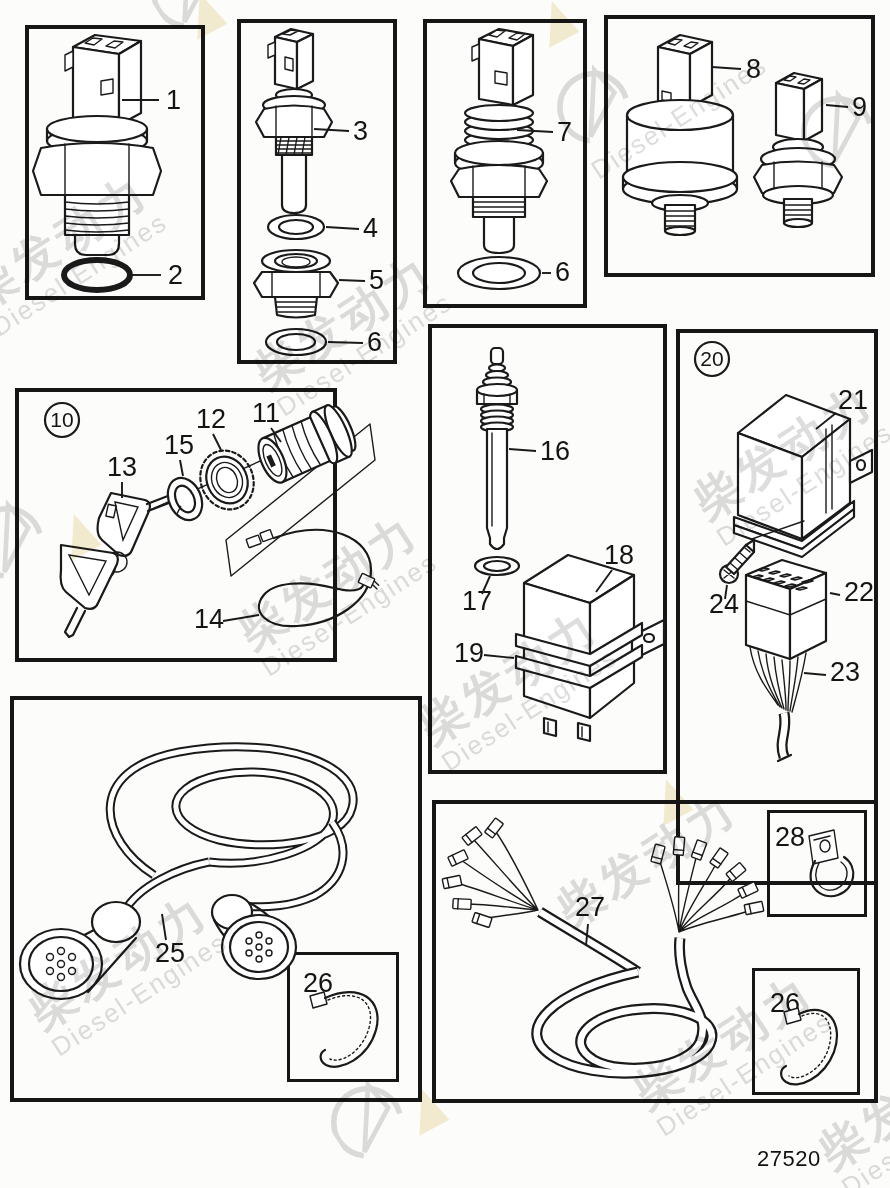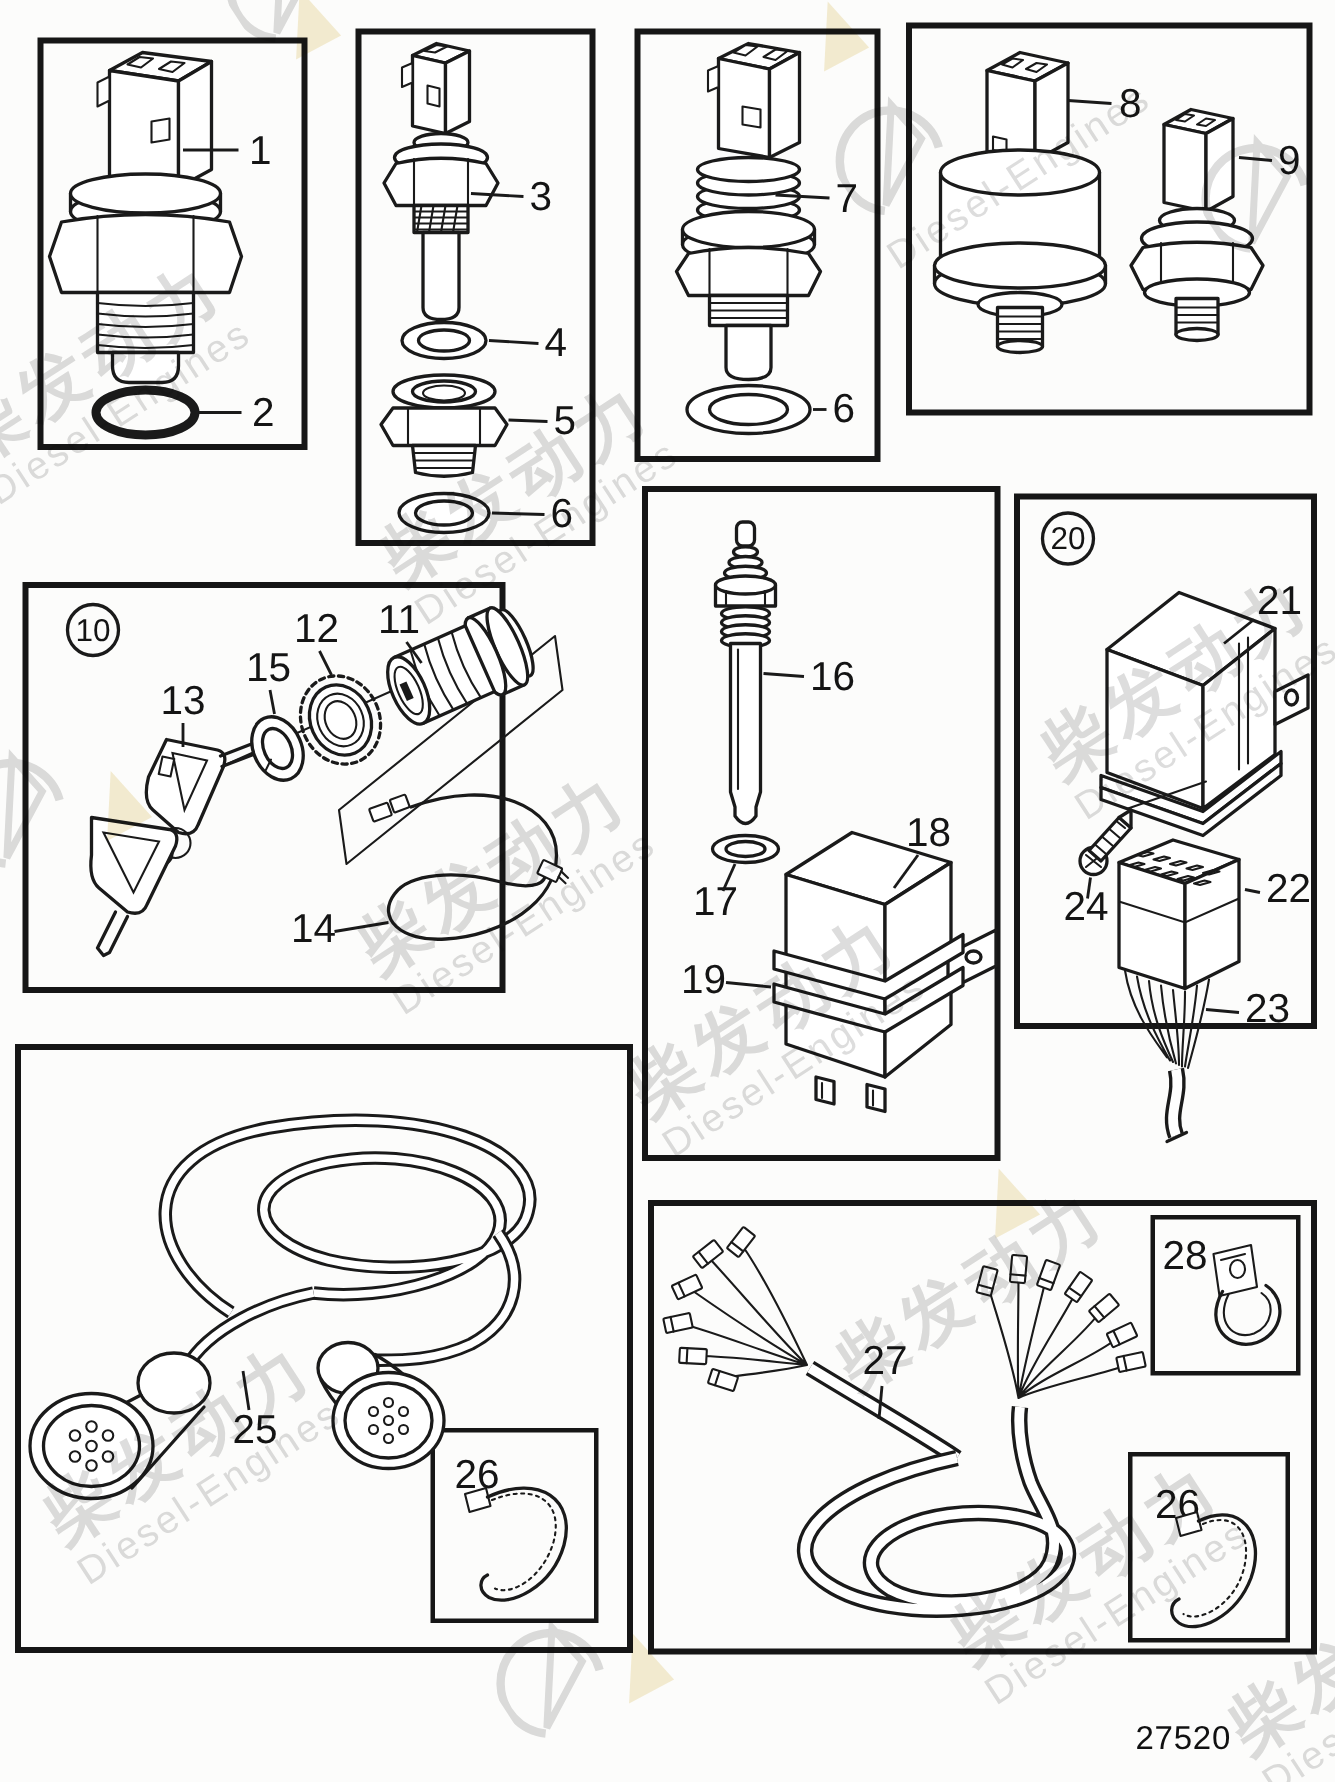--- a/index.html
+++ b/index.html
@@ -256,21 +256,21 @@
       <text class="call" x="108" y="132">16</text>
       <text class="call" x="45" y="282" text-anchor="middle">17</text>
       <path class="ld" d="M50,266 L58,248"></path>
       <text class="call" x="172" y="236">18</text>
       <path class="ld" d="M180,242 L164,264"></path>
       <text class="call" x="22" y="334">19</text>
       <path class="ld" d="M52,327 L82,330"></path>
     </svg>
   </div>
 
-  <div class="panel" style="left:676px;top:329px;width:202px;height:357px;padding-left:32px;">
+  <div class="panel" style="left:676px;top:329px;width:202px;height:556px;padding-left:32px;">
     <svg class="draw" width="194" height="437" viewBox="0 0 194 437">
       <circle class="s" cx="32" cy="26" r="17"></circle>
       <text class="badge" x="32" y="33" text-anchor="middle">20</text>
       <polygon class="sf" points="58,100 106,62 170,86 122,124"></polygon>
       <polygon class="sf" points="58,100 122,124 122,206 58,182"></polygon>
       <polygon class="sf" points="122,124 170,86 170,170 122,206"></polygon>
       <path class="w" d="M146,96 L146,180 M152,92 L152,176"></path>
       <polygon class="sf" points="54,184 122,208 174,168 174,176 122,216 54,192"></polygon>
       <polygon class="sf" points="54,192 122,216 174,176 174,184 122,224 54,200"></polygon>
       <polygon class="sf" points="170,128 192,117 192,139 170,150"></polygon>

